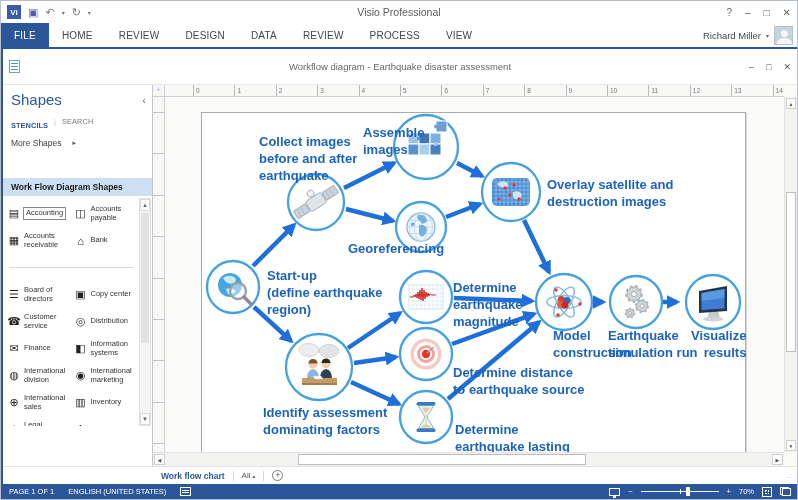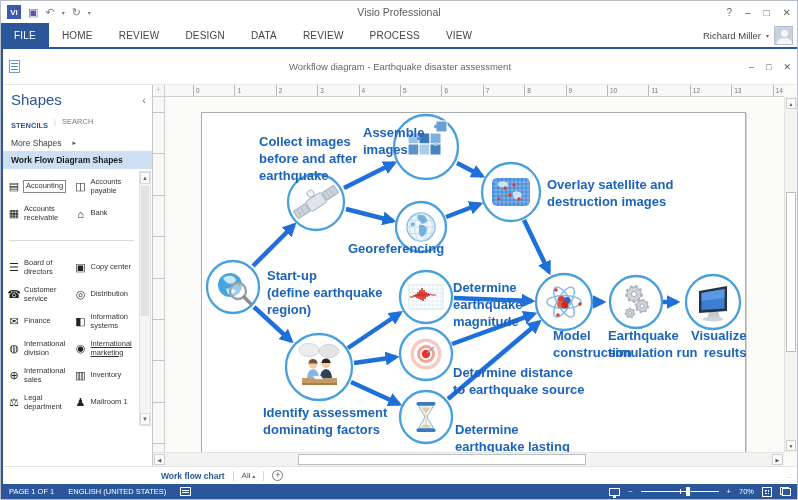--- a/index.html
+++ b/index.html
@@ -39,21 +39,21 @@
   .shapes-panel { width:150px; border-right:1px solid #c6c6c6; background:#fff; position:relative; display:flex; flex-direction:column; }
   .shapes-header { display:flex; align-items:center; padding:6px 6px 2px 8px; }
   .shapes-title { font-size:15px; color:#2b579a; }
   .collapse-arrow { margin-left:auto; color:#777; font-size:11px; }
   .shapes-tabs { display:flex; align-items:center; gap:6px; padding:3px 8px 5px 8px; font-size:7.5px; }
   .tab-stencils { color:#2b579a; font-weight:bold;margin-top:8px; }
   .tab-sep { color:#ccc; }
   .tab-search { color:#777; }
   .shapes-row { font-size:8.5px; color:#3c3c3c; padding:3px 8px; display:flex; align-items:center; gap:11px; }
   .shapes-row .arr { font-size:7px; color:#555; }
-  .stencil-active { font-size:8.5px; font-weight:bold; color:#1a1a1a; background:#cde0f3; padding:4px 8px; }
+  .stencil-active { font-size:8.5px; font-weight:bold; color:#1a1a1a; background:#cde0f3; padding:4px 8px;margin-top:27px; }
   .stencil-area { position:relative; flex:1; min-height:0; }
   .stencil-grid { position:absolute; left:2px; top:4px; right:14px; bottom:40px; display:grid; grid-template-columns:1fr 1fr; grid-auto-rows:27px; overflow:hidden; }
   .stencil-item { display:flex; align-items:center; gap:3px; padding:1px 2px; }
   .stencil-item .glyph { font-size:11px; color:#222; width:14px; text-align:center; flex:none; }
   .stencil-item .slabel { font-size:7.5px; line-height:1.1; color:#333; }
   .stencil-item.selected .slabel { outline:1px solid #888; padding:1px 2px; background:#fff; }
   .stencil-divider { grid-column:1 / 3; height:1px; align-self:center; background:#d9d9d9; margin:0 4px; }
   .stencil-scroll { position:absolute; right:1px; top:2px; width:12px; bottom:40px; background:#f5f5f5; border:1px solid #e0e0e0; }
   .sc-arrow { position:absolute; left:0; right:0; height:12px; display:flex; align-items:center; justify-content:center; font-size:6px; color:#666; border:1px solid #d9d9d9; background:#fcfcfc; }
   .sc-arrow.up { top:0; } .sc-arrow.down { bottom:0; }
@@ -218,21 +218,21 @@
               <div class="stencil-item">
                 <span class="glyph">◧</span>
                 <span class="slabel" style="white-space: pre-line;">Information systems</span>
               </div>
               <div class="stencil-item">
                 <span class="glyph">◍</span>
                 <span class="slabel" style="white-space: pre-line;">International division</span>
               </div>
               <div class="stencil-item">
                 <span class="glyph">◉</span>
-                <span class="slabel" style="white-space: pre-line; text-decoration: underline;">International marketing</span>
+                <span class="slabel" style="white-space: pre-line;">International marketing</span>
               </div>
               <div class="stencil-item">
                 <span class="glyph">⊕</span>
                 <span class="slabel" style="white-space: pre-line;">International sales</span>
               </div>
               <div class="stencil-item">
                 <span class="glyph">▥</span>
                 <span class="slabel" style="white-space: pre-line;">Inventory</span>
               </div>
               <div class="stencil-item">

